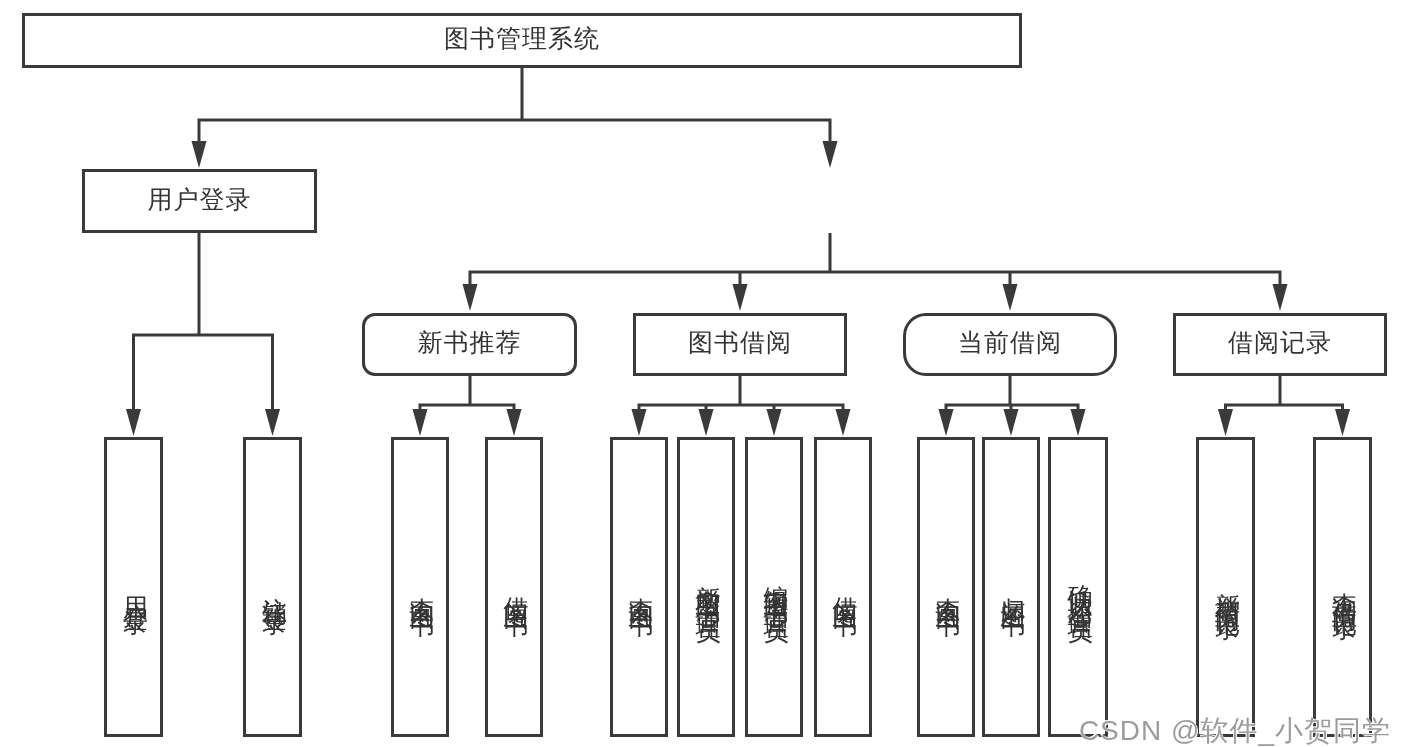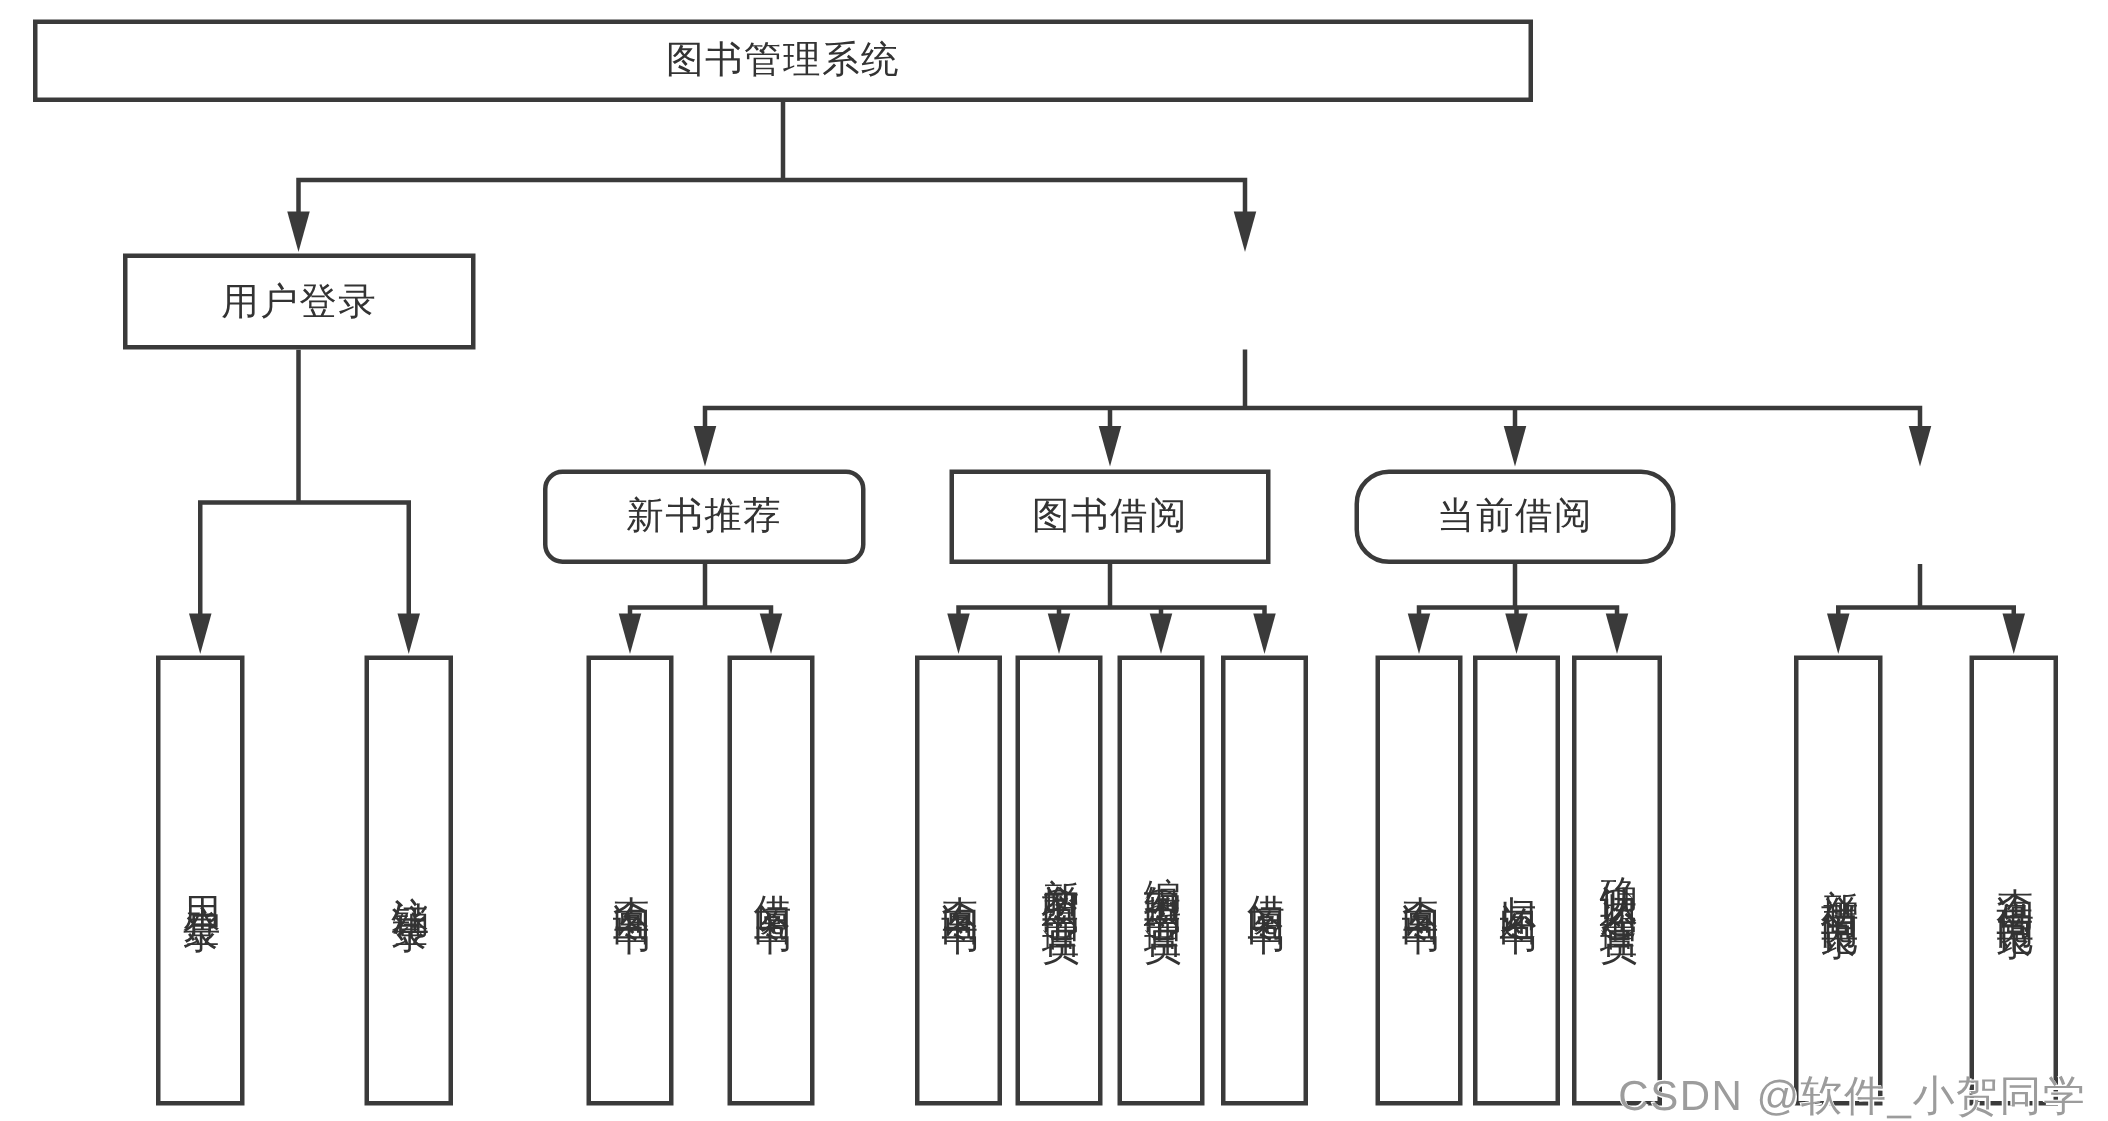--- a/index.html
+++ b/index.html
@@ -13,21 +13,21 @@
   body{
     font-family:"Liberation Sans", sans-serif;
     width:1405px;height:747px;position:relative;overflow:hidden;
   }
   .canvas{position:absolute;left:0;top:0;width:1405px;height:747px;}
   svg.connectors{position:absolute;left:0;top:0;z-index:1;}
   .box{
     position:absolute;box-sizing:border-box;background:var(--bg);
     border:3px solid var(--border);color:var(--text);
     display:flex;align-items:center;justify-content:center;
-    z-index:2;line-height:1;
+    z-index:2;line-height:1;font-family:Liberation Mono, monospace;
   }
   .box.h{font-size:25px;letter-spacing:1px;white-space:nowrap;}
   .box.v{font-size:25px;}
   .box.v .vtext{
     writing-mode:vertical-rl;text-orientation:mixed;
     letter-spacing:5px;line-height:1;white-space:nowrap;
   }
   
   .root  {left:22px;  top:13px;  width:1000px;height:55px;}
   .l2-0  {left:82px;  top:169px; width:235px; height:64px;}
@@ -100,20 +100,21 @@
     <path class="hd" d="M1335 409 L1350 409 L1342.5 436 Z"></path>
   </svg>
 
   <div class="box h root">图书管理系统</div>
 
   <div class="box h l2-0">用户登录</div>
 
   <div class="box h l3-0">新书推荐</div>
   <div class="box h l3-1">图书借阅</div>
   <div class="box h l3-2">当前借阅</div>
+  <div class="box h l3-3">借阅记录</div>
 
   <div class="box v leaf leaf-0">
     <span class="vtext">用户登录</span>
   </div>
   <div class="box v leaf leaf-1">
     <span class="vtext">注销登录</span>
   </div>
   <div class="box v leaf leaf-2">
     <span class="vtext">查询图书</span>
   </div>

